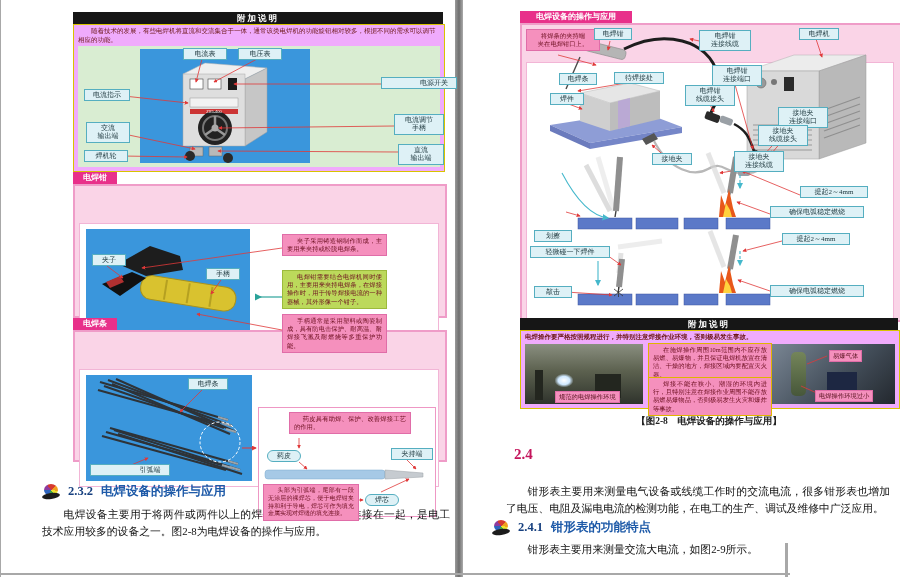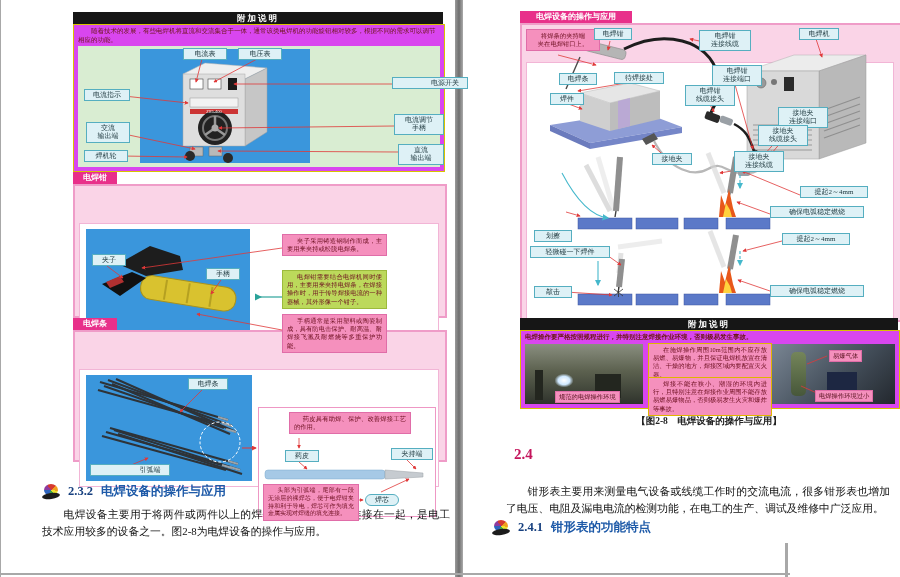--- a/index.html
+++ b/index.html
@@ -23,21 +23,21 @@
   .cap{position:absolute;font:bold 9.5px "Liberation Serif",serif;color:#222;text-align:center;}
   .h2{position:absolute;display:flex;align-items:flex-end;gap:18px;font:bold 15px "Liberation Serif",serif;}
   .h2 .n{color:#c4155c;} .h2 .t{color:#1e5aa8;}
   .h3{position:absolute;display:flex;align-items:center;gap:8px;font:bold 12.5px "Liberation Serif",serif;}
   .h3 .n{color:#17407f;} .h3 .t{color:#1e5aa8;}
   .body-p{position:absolute;font:10.8px/1.62 "Liberation Serif",serif;color:#101010;text-indent:2em;text-align:justify;}
   .ball{position:relative;width:18px;height:15px;flex:0 0 auto;}
   .ball .b1{position:absolute;left:2px;top:0;width:14px;height:12px;border-radius:50%;
     background:conic-gradient(#d63a2f 0 14%,#f09f20 14% 27%,#ece32f 27% 40%,#41a345 40% 57%,#2f64bd 57% 76%,#8e3b9e 76% 90%,#d63a2f 90% 100%);}
   .ball .b2{position:absolute;left:0;bottom:0;width:18px;height:6px;background:#1c1c1c;border-radius:50%;transform:rotate(-8deg);}
-  .yellownote{position:absolute;background:#d946ef;border:1px solid #d8c300;}
+  .yellownote{position:absolute;background:#f0abfc;border:1px solid #d8c300;}
   .notetext{position:absolute;font:6.5px/1.45 "Liberation Serif",serif;color:#6b1616;text-indent:2em;}
   .greenpanel{position:absolute;background:#d9edd2;}
   svg{position:absolute;left:0;top:0;z-index:2;}
   .photo1{position:absolute;background:linear-gradient(180deg,#8a8f80 0%,#5c614f 45%,#2f332c 100%);overflow:hidden;}
   .photo2{position:absolute;background:linear-gradient(135deg,#7c8896,#45505c 55%,#23282e);overflow:hidden;}
   .glow{position:absolute;width:18px;height:13px;background:radial-gradient(ellipse at center,#fff 0%,#cfe8ff 45%,rgba(207,232,255,0) 75%);}
   .sil{position:absolute;background:#23261f;}
   .cyl{position:absolute;width:15px;height:44px;border-radius:5px;background:linear-gradient(180deg,#74855a,#47573a);}
   .spine{position:absolute;background:linear-gradient(to right,#9a9a9a,#6f6f6f,#ababab);}
   .edge{position:absolute;background:#a8a8a8;}
@@ -93,21 +93,21 @@
           <line x1="320" y1="106" x2="140" y2="105" marker-end="url(#ar1)"></line>
         </g>
       </svg>
       <div class="abs" style="left:112px;top:63px;width:48px;height:5px;z-index:3;color:#fff;font:4px/5px 'Liberation Sans',sans-serif;text-align:center;">ZX5-400</div>
       <div class="lab" style="left:105px;top:2px;width:38px;">电流表</div>
       <div class="lab" style="left:160px;top:2px;width:38px;">电压表</div>
       <div class="lab" style="left:6px;top:43px;width:40px;">电流指示</div>
       <div class="lab" style="left:8px;top:76px;width:38px;">交流
 输出端</div>
       <div class="lab" style="left:6px;top:104px;width:38px;">焊机轮</div>
-      <div class="lab" style="left:314px;top:31px;width:40px;padding-left:32px;">电源开关</div>
+      <div class="lab" style="left:303px;top:31px;width:40px;padding-left:32px;">电源开关</div>
       <div class="lab" style="left:316px;top:68px;width:44px;">电流调节
 手柄</div>
       <div class="lab" style="left:320px;top:98px;width:40px;">直流
 输出端</div>
     </div>
   </div>
 
   <div class="abs tab" style="left:73px;top:172px;width:44px;height:12px;">电焊钳</div>
   <div class="pinkpanel" style="left:73px;top:184px;width:370px;height:130px;">
     <div class="inner" style="left:4px;top:4px;width:358px;height:118px;">
@@ -196,21 +196,21 @@
           <polygon points="126,62 164,65 164,69 126,71" fill="#c6cbd0" stroke="#9aa0a6" stroke-width="0.5"></polygon>
           <g stroke="#e03838" stroke-width="0.8" fill="none">
             <line x1="40" y1="30" x2="40" y2="40" marker-end="url(#ar4)"></line>
             <line x1="40" y1="54" x2="48" y2="61" marker-end="url(#ar4)"></line>
             <line x1="148" y1="52" x2="157" y2="61" marker-end="url(#ar4)"></line>
             <line x1="94" y1="92" x2="104" y2="92" marker-end="url(#ar4)"></line>
             <line x1="122" y1="84" x2="150" y2="71" marker-end="url(#ar4)"></line>
           </g>
         </svg>
         <div class="pc" style="left:30px;top:4px;width:112px;text-indent:1.4em;">药皮具有助焊、保护、改善焊接工艺的作用。</div>
-        <div class="lab" style="left:26px;top:42px;width:28px;">药皮</div>
+        <div class="lab" style="left:8px;top:42px;width:28px;border-radius:6px;">药皮</div>
         <div class="lab" style="left:132px;top:40px;width:36px;">夹持端</div>
         <div class="pc" style="left:4px;top:76px;width:86px;font-size:6px;">头部为引弧端，尾部有一段无涂层的裸焊芯，便于电焊钳夹持和利于导电，焊芯可作为填充金属实现对焊缝的填充连接。</div>
         <div class="lab" style="left:106px;top:86px;width:28px;border-radius:6px;">焊芯</div>
       </div>
     </div>
   </div>
 
 
   <div class="h3" style="left:42px;top:483px;">
     <span class="ball">
@@ -406,13 +406,14 @@
   <div class="body-p" style="left:506px;top:483px;width:384px;">钳形表主要用来测量电气设备或线缆工作时的交流电流，很多钳形表也增加了电压、电阻及漏电电流的检测功能，在电工的生产、调试及维修中广泛应用。</div>
 
   <div class="h3" style="left:492px;top:519px;">
     <span class="ball">
         <span class="b1"></span>
         <span class="b2"></span>
       </span>
     <span class="n">2.4.1</span>
     <span class="t">钳形表的功能特点</span>
   </div>
+  <div class="body-p" style="left:506px;top:541px;width:384px;">钳形表主要用来测量交流大电流，如图2-9所示。</div>
 </div>
 
 </body></html>

